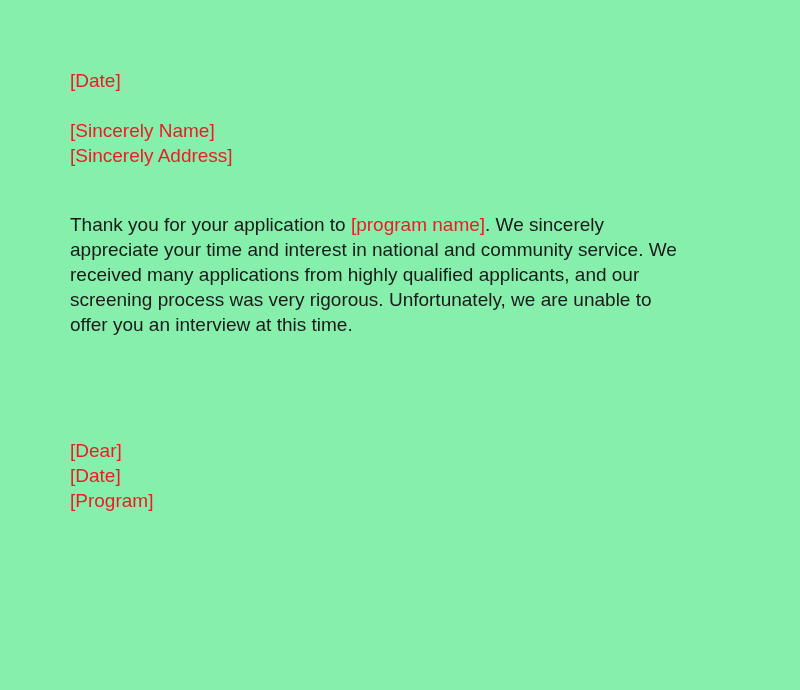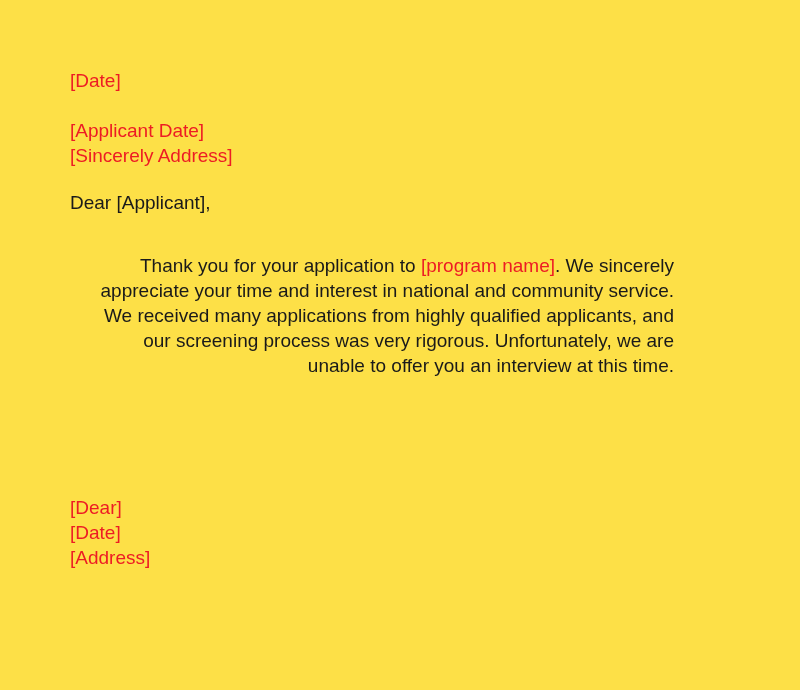--- a/index.html
+++ b/index.html
@@ -12,21 +12,21 @@
     height: 690px;
     background: #ffffff;
     font-family: "Liberation Sans", sans-serif;
     -webkit-font-smoothing: antialiased;
   }
 
   .page {
     position: relative;
     width: 800px;
     height: 690px;
-    background: #fde047;
+    background: #86efac;
     box-sizing: border-box;
     overflow: hidden;
   }
 
   .letter {
     position: absolute;
     left: 70px;
     top: 68px;
     width: 620px;
     font-size: 19px;
@@ -48,57 +48,56 @@
 
   
   .gap-date      { height: 25px; }
   .gap-address   { height: 22px; }
   .gap-salutation{ height: 22px; }
   .gap-para      { height: 22px; }
   .gap-closing   { height: 22px; }
   .gap-signature { height: 57px; }
 
   .para {
-    margin: 16px;
-    text-align: right;
+    margin: 0;
+    text-align: left;
     line-height: 25px;
   }
 </style>
 </head>
 <body>
 
 <div class="page">
 
   <div class="letter">
 
     <div class="line placeholder block">[Date]</div>
 
     <div class="gap-date"></div>
 
-    <div class="line placeholder block">[Applicant Date]</div>
+    <div class="line placeholder block">[Sincerely Name]</div>
 
     <div class="line placeholder block">[Sincerely Address]</div>
 
     <div class="gap-address"></div>
 
-    <div class="line block">Dear [Applicant],</div>
 
     <div class="gap-salutation"></div>
 
     <p class="para"><span>Thank you for your application to </span><span class="placeholder">[program name]</span><span>. We sincerely appreciate your time and interest in national and community service. We received many applications from highly qualified applicants, and our screening process was very rigorous. Unfortunately, we are unable to offer you an interview at this time.</span></p>
 
     <div class="gap-para"></div>
 
 
     <div class="gap-closing"></div>
 
 
     <div class="gap-signature"></div>
 
     <div class="line placeholder block">[Dear]</div>
 
     <div class="line placeholder block">[Date]</div>
 
-    <div class="line placeholder block">[Address]</div>
+    <div class="line placeholder block">[Program]</div>
 
   </div>
 
 </div>
 
 </body></html>

